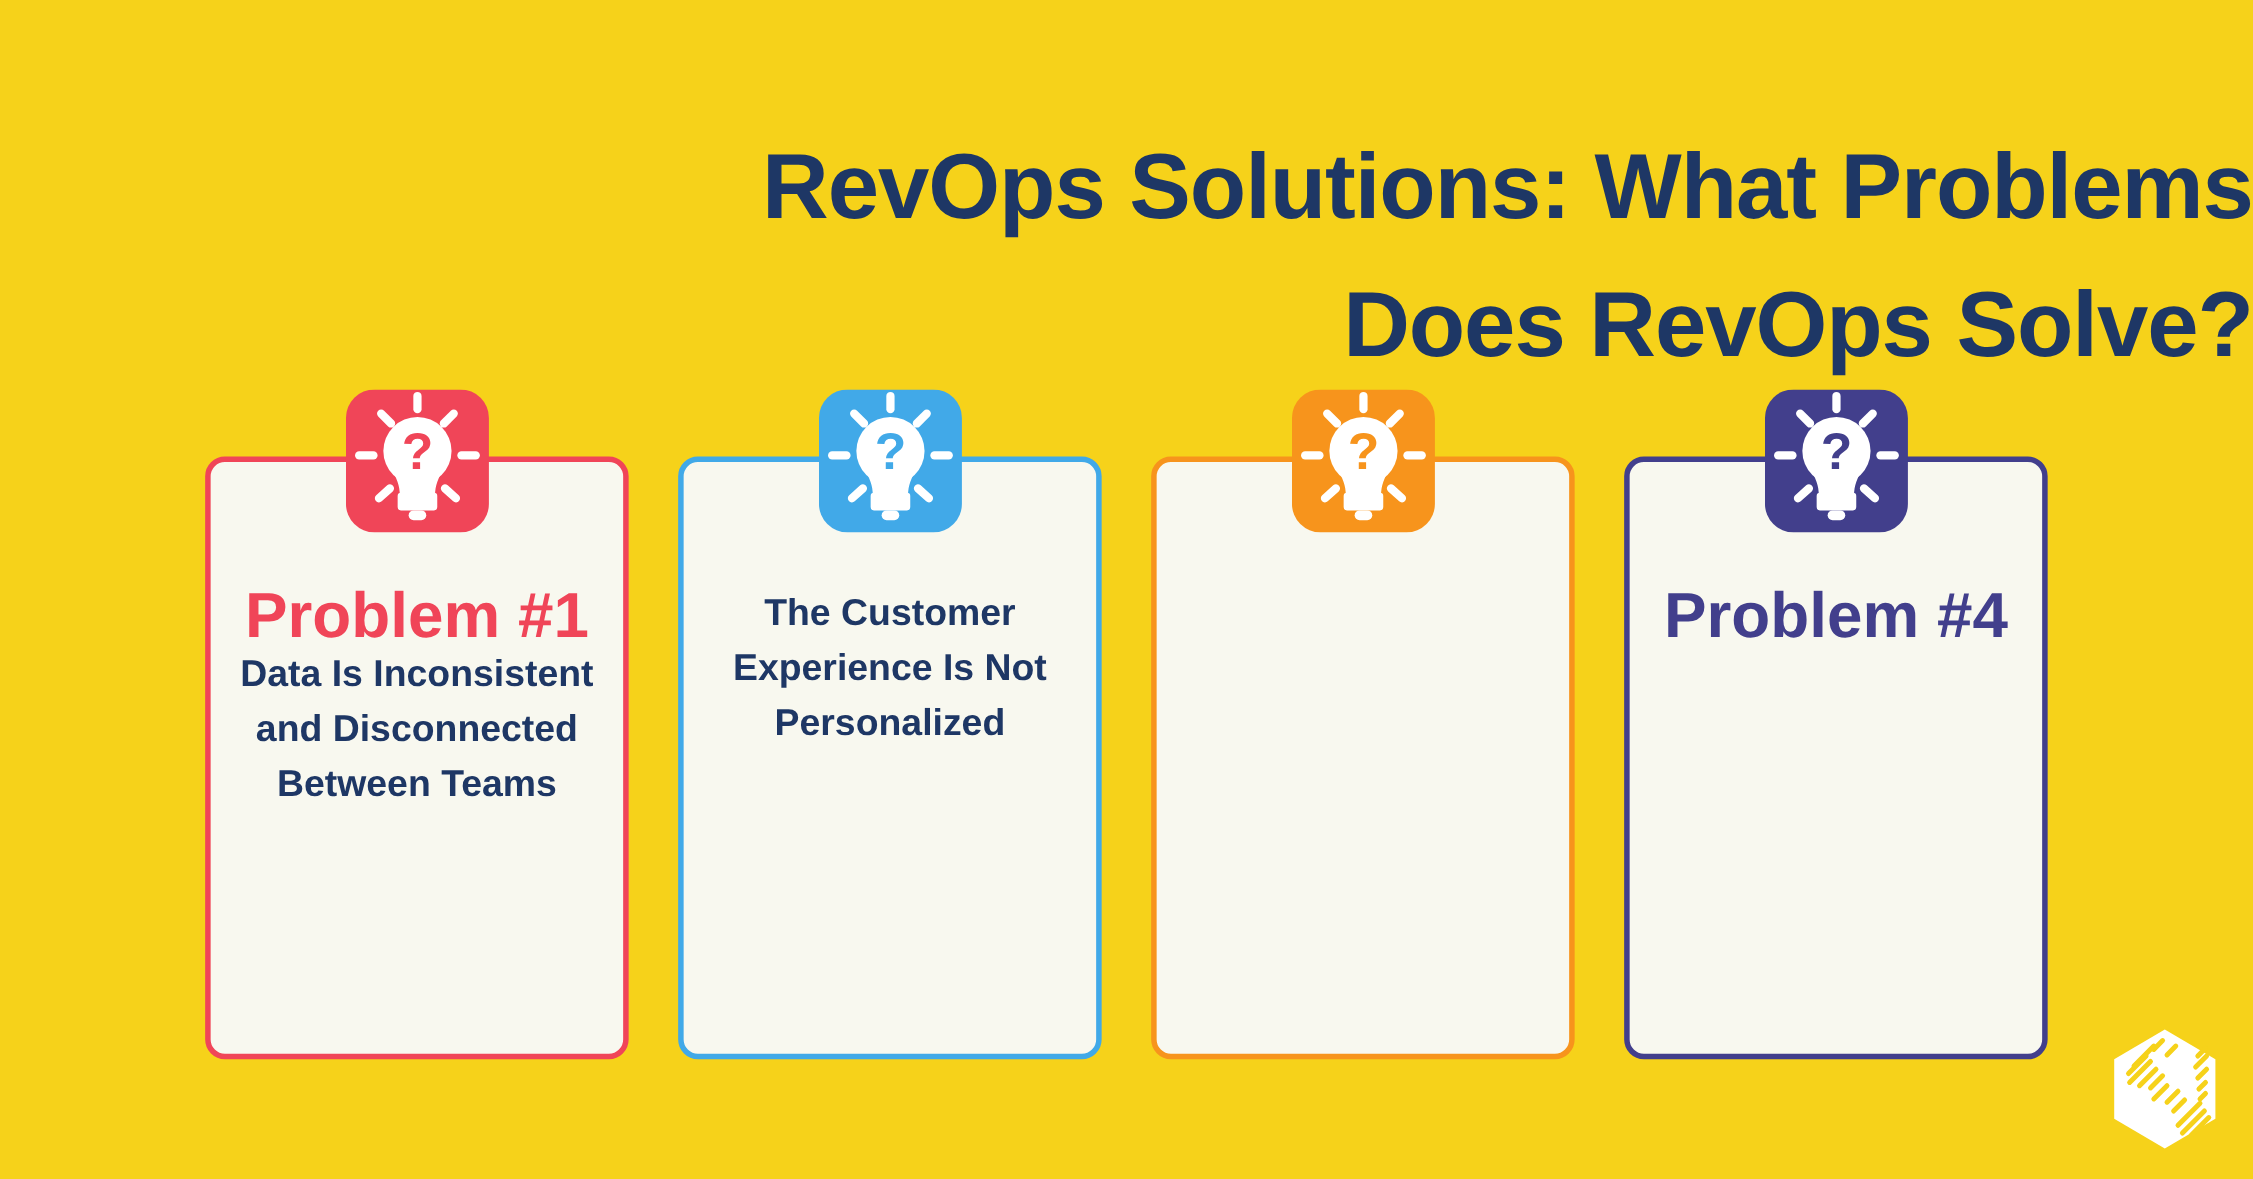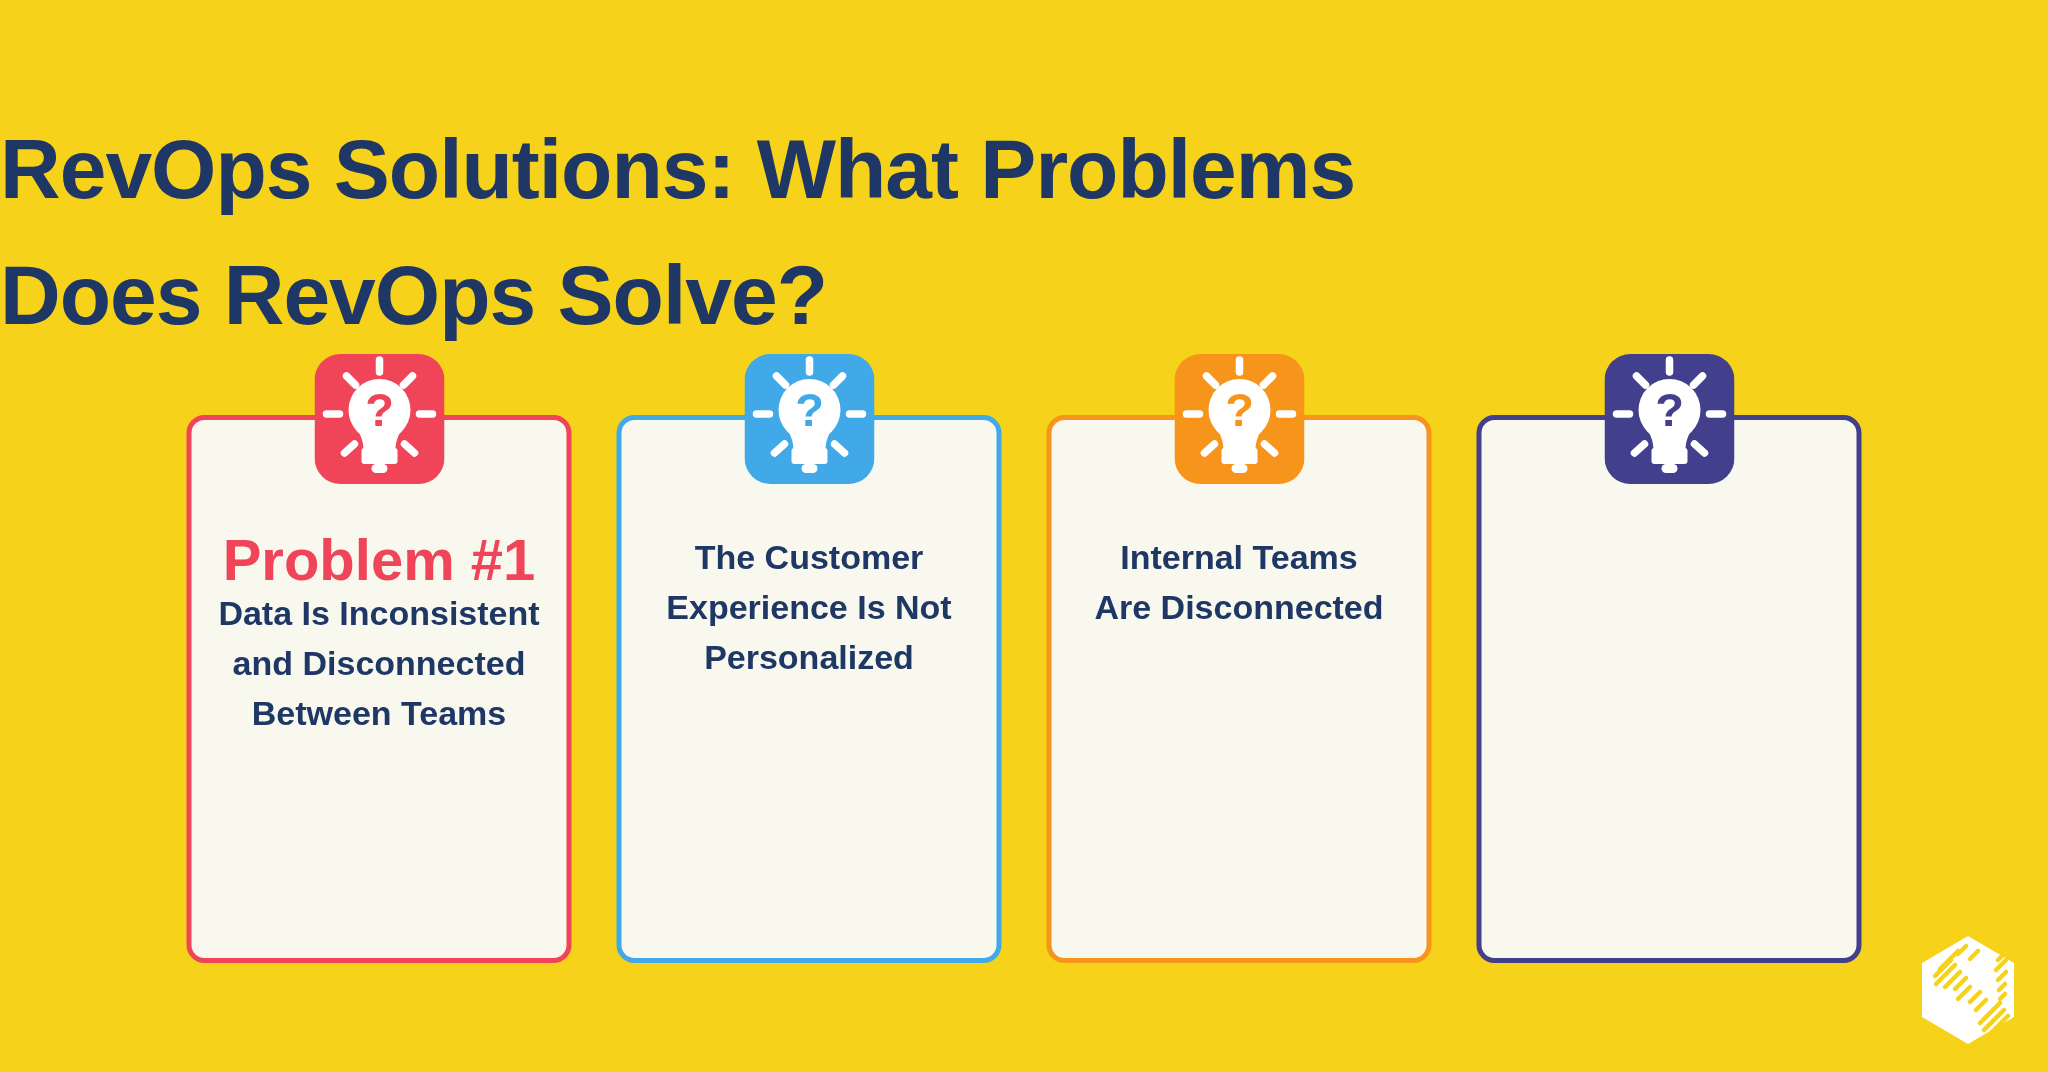--- a/index.html
+++ b/index.html
@@ -6,21 +6,21 @@
   body {
     width: 2048px;
     height: 1072px;
     position: relative;
     overflow: hidden;
     background: var(--bg-yellow, #F6D21A);
     font-family: "Liberation Sans", "DejaVu Sans", sans-serif;
   }
   .page-title {
     padding-top: 50px;
-    text-align: left;
+    text-align: right;
     font-size: 84px;
     line-height: 126px;
     font-weight: 800;
     letter-spacing: -1px;
     color: var(--navy, #1E3765);
     white-space: pre-line;
   }
   .cards-row {
     position: absolute;
     top: 415px;
@@ -135,42 +135,41 @@
         <line x1="118" y1="60" x2="105" y2="60"></line>
         <line x1="30" y1="99" x2="40" y2="90"></line>
         <line x1="100" y1="99" x2="90" y2="90"></line>
       </g>
       <circle cx="65" cy="56" r="31" fill="#FFFFFF"></circle>
       <path d="M41 70 C46 82 49 86 49 97 L81 97 C81 86 84 82 89 70 Z" fill="#FFFFFF"></path>
       <rect x="47" y="94" width="36" height="16" rx="3" fill="#FFFFFF"></rect>
       <rect x="57" y="110" width="16" height="9" rx="4.5" fill="#FFFFFF"></rect>
       <text x="65" y="72" text-anchor="middle" font-size="47" font-weight="800" fill="var(--accent)">?</text>
     </svg>
-    <div class="card-body">Internal Teams
-Are Disconnected</div>
   </div>
 
   <div class="card" style="--accent: #423F8C;">
     <svg class="bulb-icon" viewBox="0 0 130 130">
       <rect x="0" y="0" width="130" height="130" rx="26" fill="var(--accent)"></rect>
       <g stroke="#FFFFFF" stroke-width="7.5" stroke-linecap="round" fill="none">
         <line x1="65" y1="6" x2="65" y2="18"></line>
         <line x1="32" y1="22" x2="41" y2="31"></line>
         <line x1="98" y1="22" x2="89" y2="31"></line>
         <line x1="12" y1="60" x2="25" y2="60"></line>
         <line x1="118" y1="60" x2="105" y2="60"></line>
         <line x1="30" y1="99" x2="40" y2="90"></line>
         <line x1="100" y1="99" x2="90" y2="90"></line>
       </g>
       <circle cx="65" cy="56" r="31" fill="#FFFFFF"></circle>
       <path d="M41 70 C46 82 49 86 49 97 L81 97 C81 86 84 82 89 70 Z" fill="#FFFFFF"></path>
       <rect x="47" y="94" width="36" height="16" rx="3" fill="#FFFFFF"></rect>
       <rect x="57" y="110" width="16" height="9" rx="4.5" fill="#FFFFFF"></rect>
       <text x="65" y="72" text-anchor="middle" font-size="47" font-weight="800" fill="var(--accent)">?</text>
     </svg>
+    <div class="card-heading">Problem #4</div>
   </div>
 
 </div>
 
 <svg class="brand-logo" viewBox="0 0 100 110">
   <polygon points="50,1 96,28 96,82 50,109 4,82 4,28" fill="#FFFFFF"></polygon>
   <g stroke="var(--bg-yellow, #F6D21A)" stroke-width="4.5" stroke-linecap="round" fill="none">
     <line x1="22" y1="34" x2="40" y2="16"></line>
     <line x1="17" y1="41" x2="33" y2="25"></line>
     <line x1="18" y1="49" x2="37" y2="30"></line>

